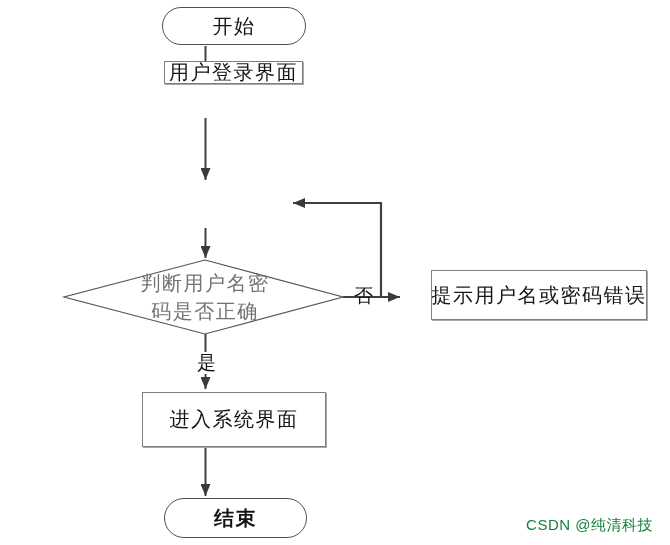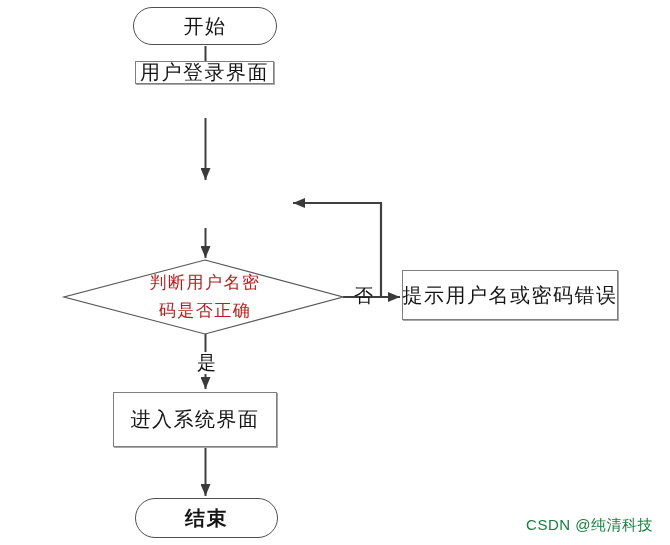--- a/index.html
+++ b/index.html
@@ -26,47 +26,48 @@
     position: absolute;
     box-sizing: border-box;
     display: flex;
     align-items: center;
     justify-content: center;
     background: #ffffff;
     color: #141414;
     font-size: 20px;
     letter-spacing: 1.5px;
     white-space: nowrap;
+    margin-left: 29px;
   }
   .terminator {
     border: 1.5px solid #4f4f4f;
     border-radius: 20px;
   }
   .process {
     border: 1.3px solid #7f7f7f;
     box-shadow: 1px 1px 0 #a8a8a8;
   }
   .node-start { left: 133px; top: 7px;   width: 144px; height: 38px; }
   .node-login { left: 135px; top: 61px;  width: 139px; height: 23px; }
   .node-input { left: 119px; top: 182px; width: 172px; height: 46px; }
   .node-error { left: 402px; top: 270px; width: 216px; height: 50px; }
-  .node-enter { left: 113px; top: 392px; width: 164px; height: 55px; }
+  .node-enter { left: 113px; top: 392px; width: 184px; height: 55px; }
   .node-end   { left: 135px; top: 498px; width: 143px; height: 40px; font-weight: bold; }
   .diamond-label {
     position: absolute;
     left: 120px;
     top: 269px;
     width: 170px;
     height: 56px;
     display: flex;
     align-items: center;
     justify-content: center;
     text-align: center;
-    color: #b91c1c;
-    font-size: 17px;
+    color: #737373;
+    font-size: 20px;
     letter-spacing: 1.5px;
     line-height: 28px;
     white-space: pre-line;
     background: transparent;
   }
   .edge-label {
     position: absolute;
     color: #141414;
     font-size: 19px;
     line-height: 22px;

